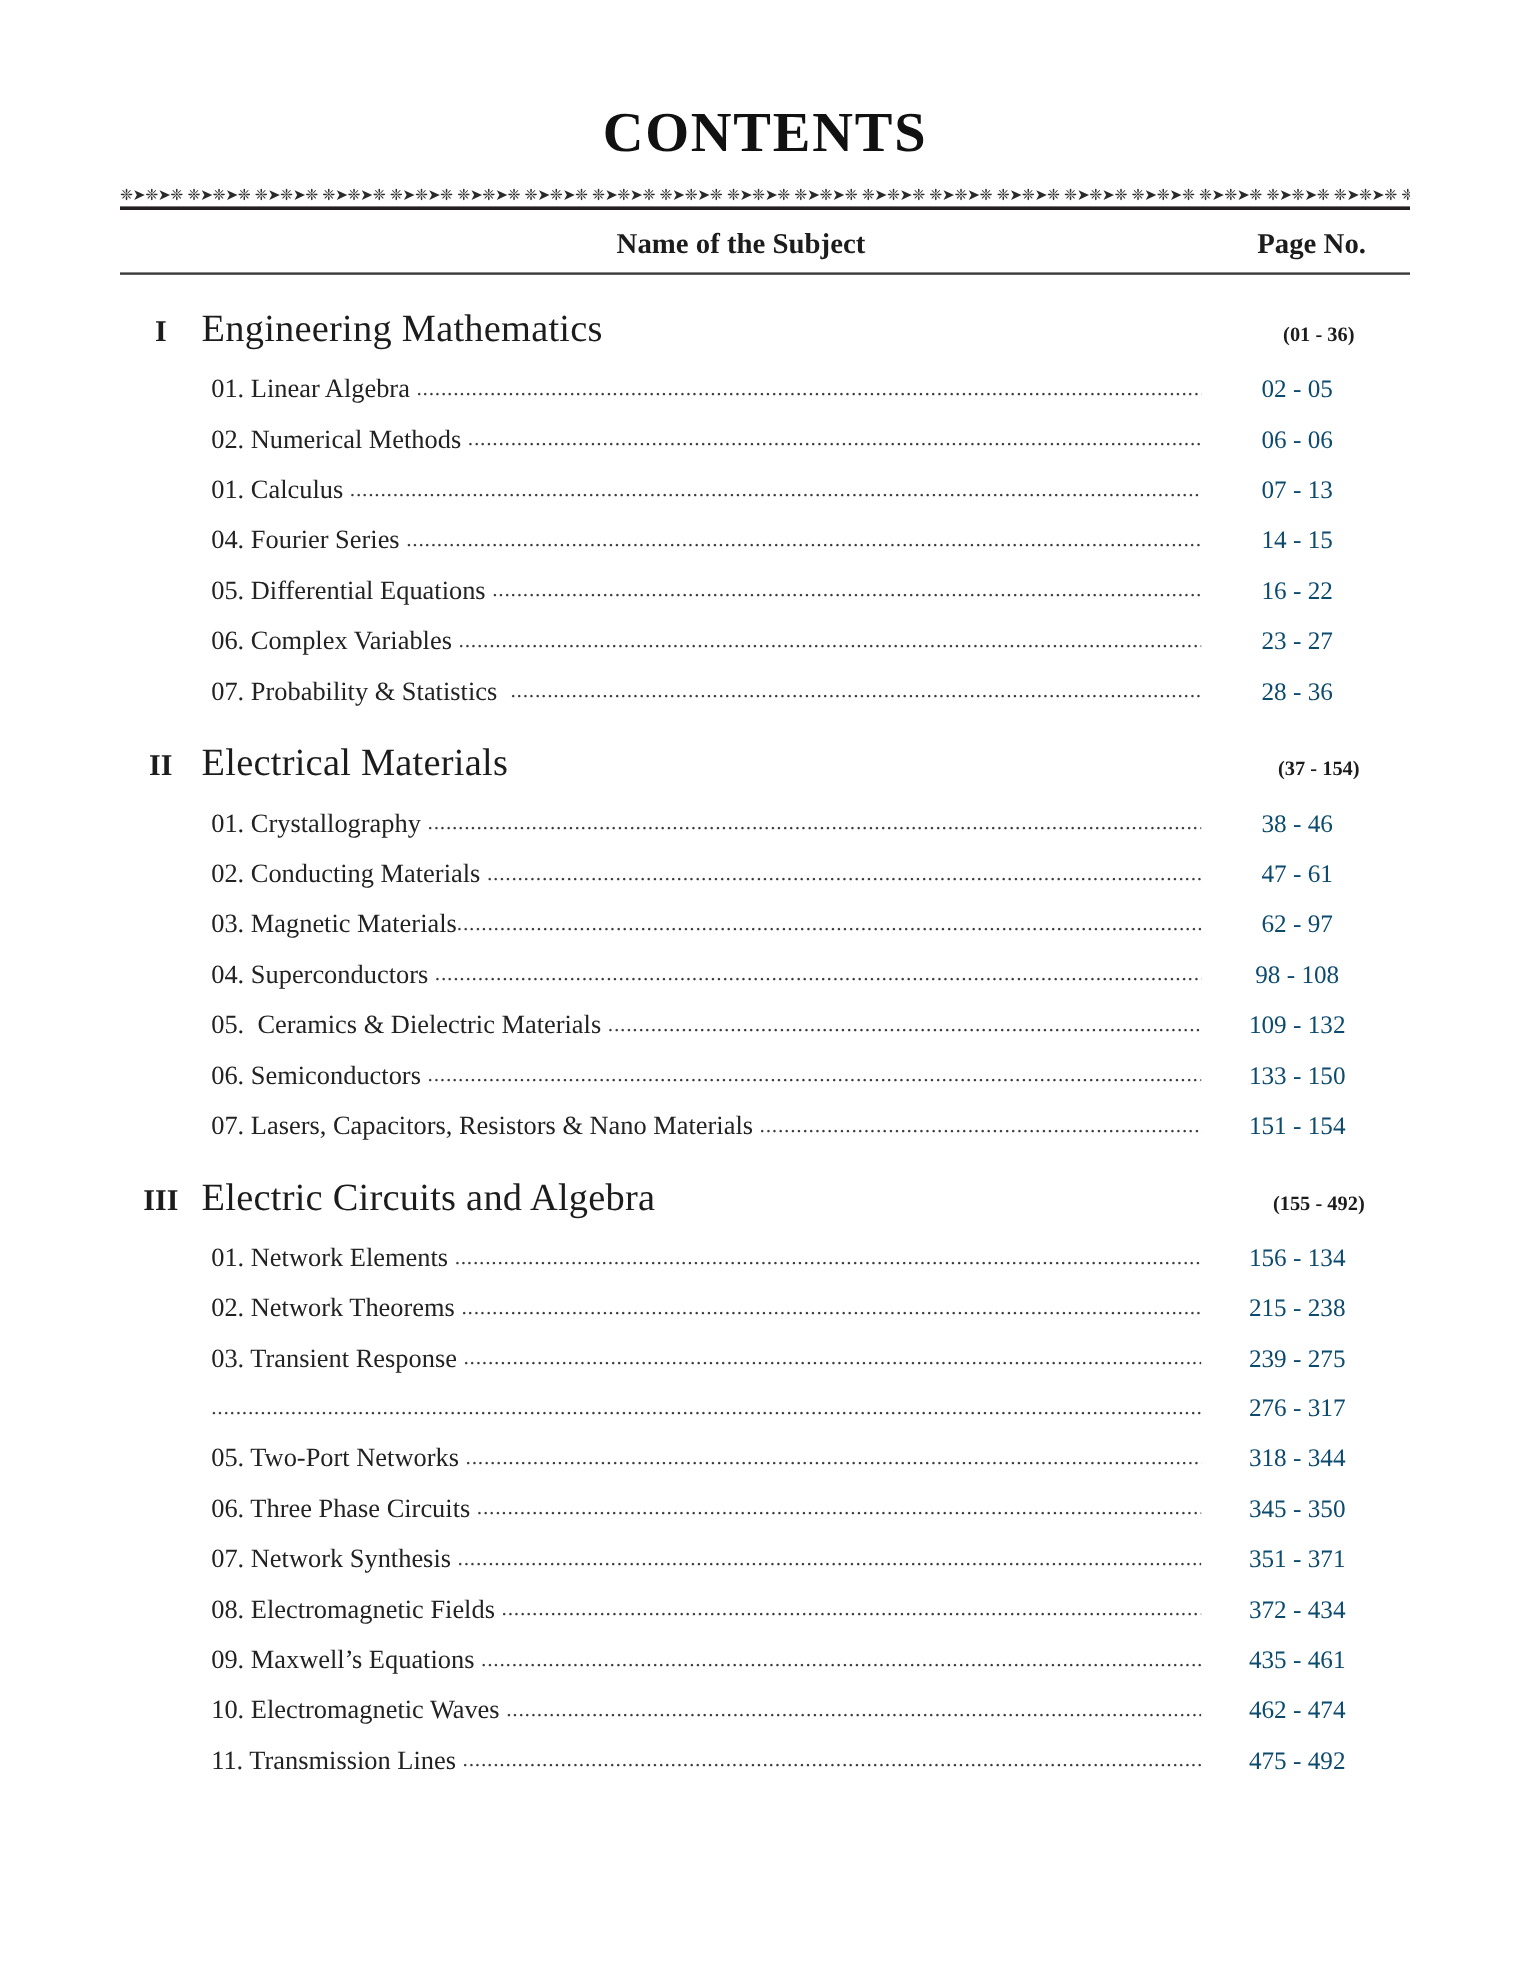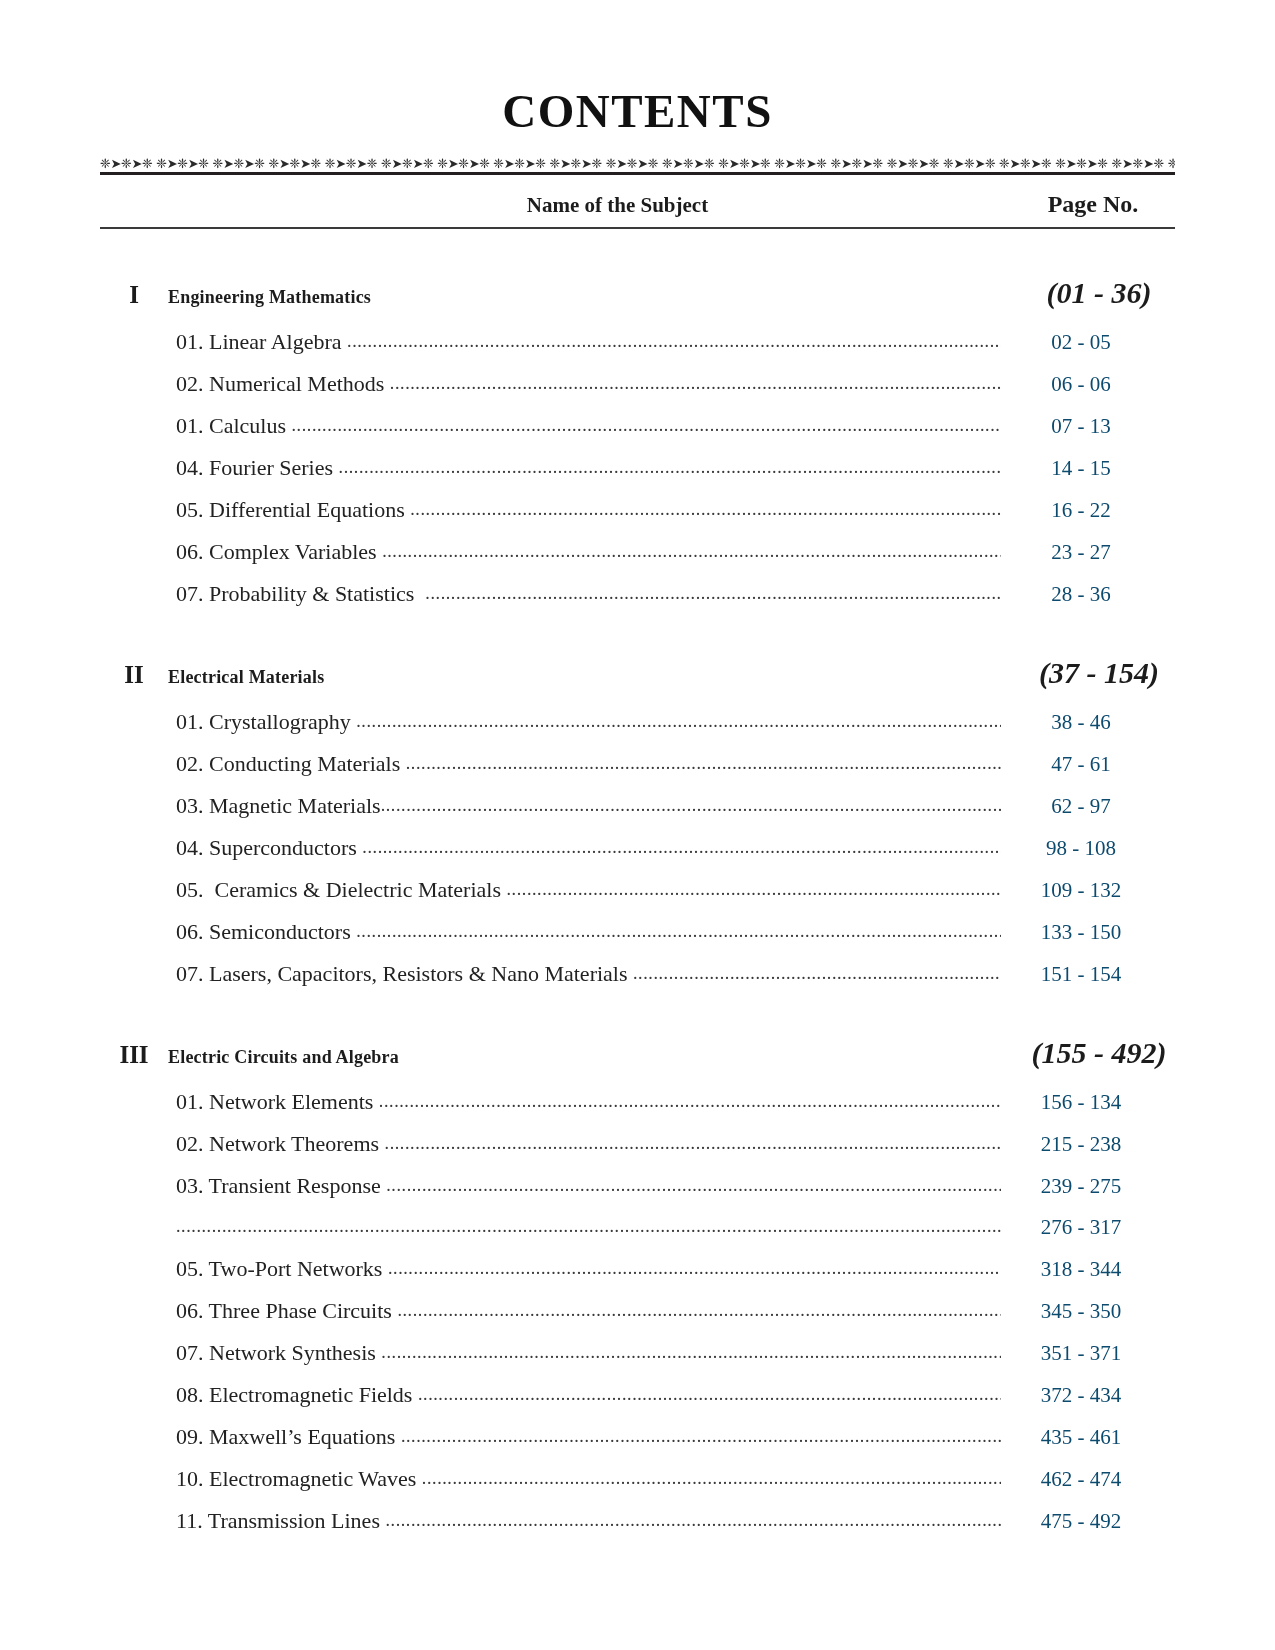--- a/index.html
+++ b/index.html
@@ -66,21 +66,21 @@
     flex: 1 1 auto;
     position: relative;
   }
   .col-page {
     width: 152px;
     flex: 0 0 152px;
     text-align: center;
   }
   .thead .col-subj {
     text-align: center;
-    font-size: 21px;
+    font-size: 24px;
     font-weight: bold;
     padding-left: 50px;
   }
   .thead .col-page {
     font-size: 24px;
     font-weight: bold;
   }
   .rule-head {
     border-top: 2px solid #3a3a3a;
     margin: 0 100px;
@@ -89,29 +89,27 @@
     display: flex;
     align-items: baseline;
     padding-top: 26px;
     padding-bottom: 5px;
   }
   .section-row .col-num {
     font-size: 25px;
     font-weight: bold;
   }
   .section-row .sec-title {
-    font-size: 18px;
-    font-weight: bold;
+    font-size: 32px;
+    font-weight: normal;
     letter-spacing: 0.2px;
-    margin-top: 32px;
   }
   .section-row .col-page {
-    font-size: 30px;
-    font-weight: bold;
-    font-style: italic;
+    font-size: 17px;
+    font-weight: bold;
   }
   .chapter-row {
     display: flex;
     align-items: baseline;
     padding-top: 14px;
     padding-bottom: 2px;
   }
   .chapter-row .col-subj {
     display: flex;
     align-items: baseline;

